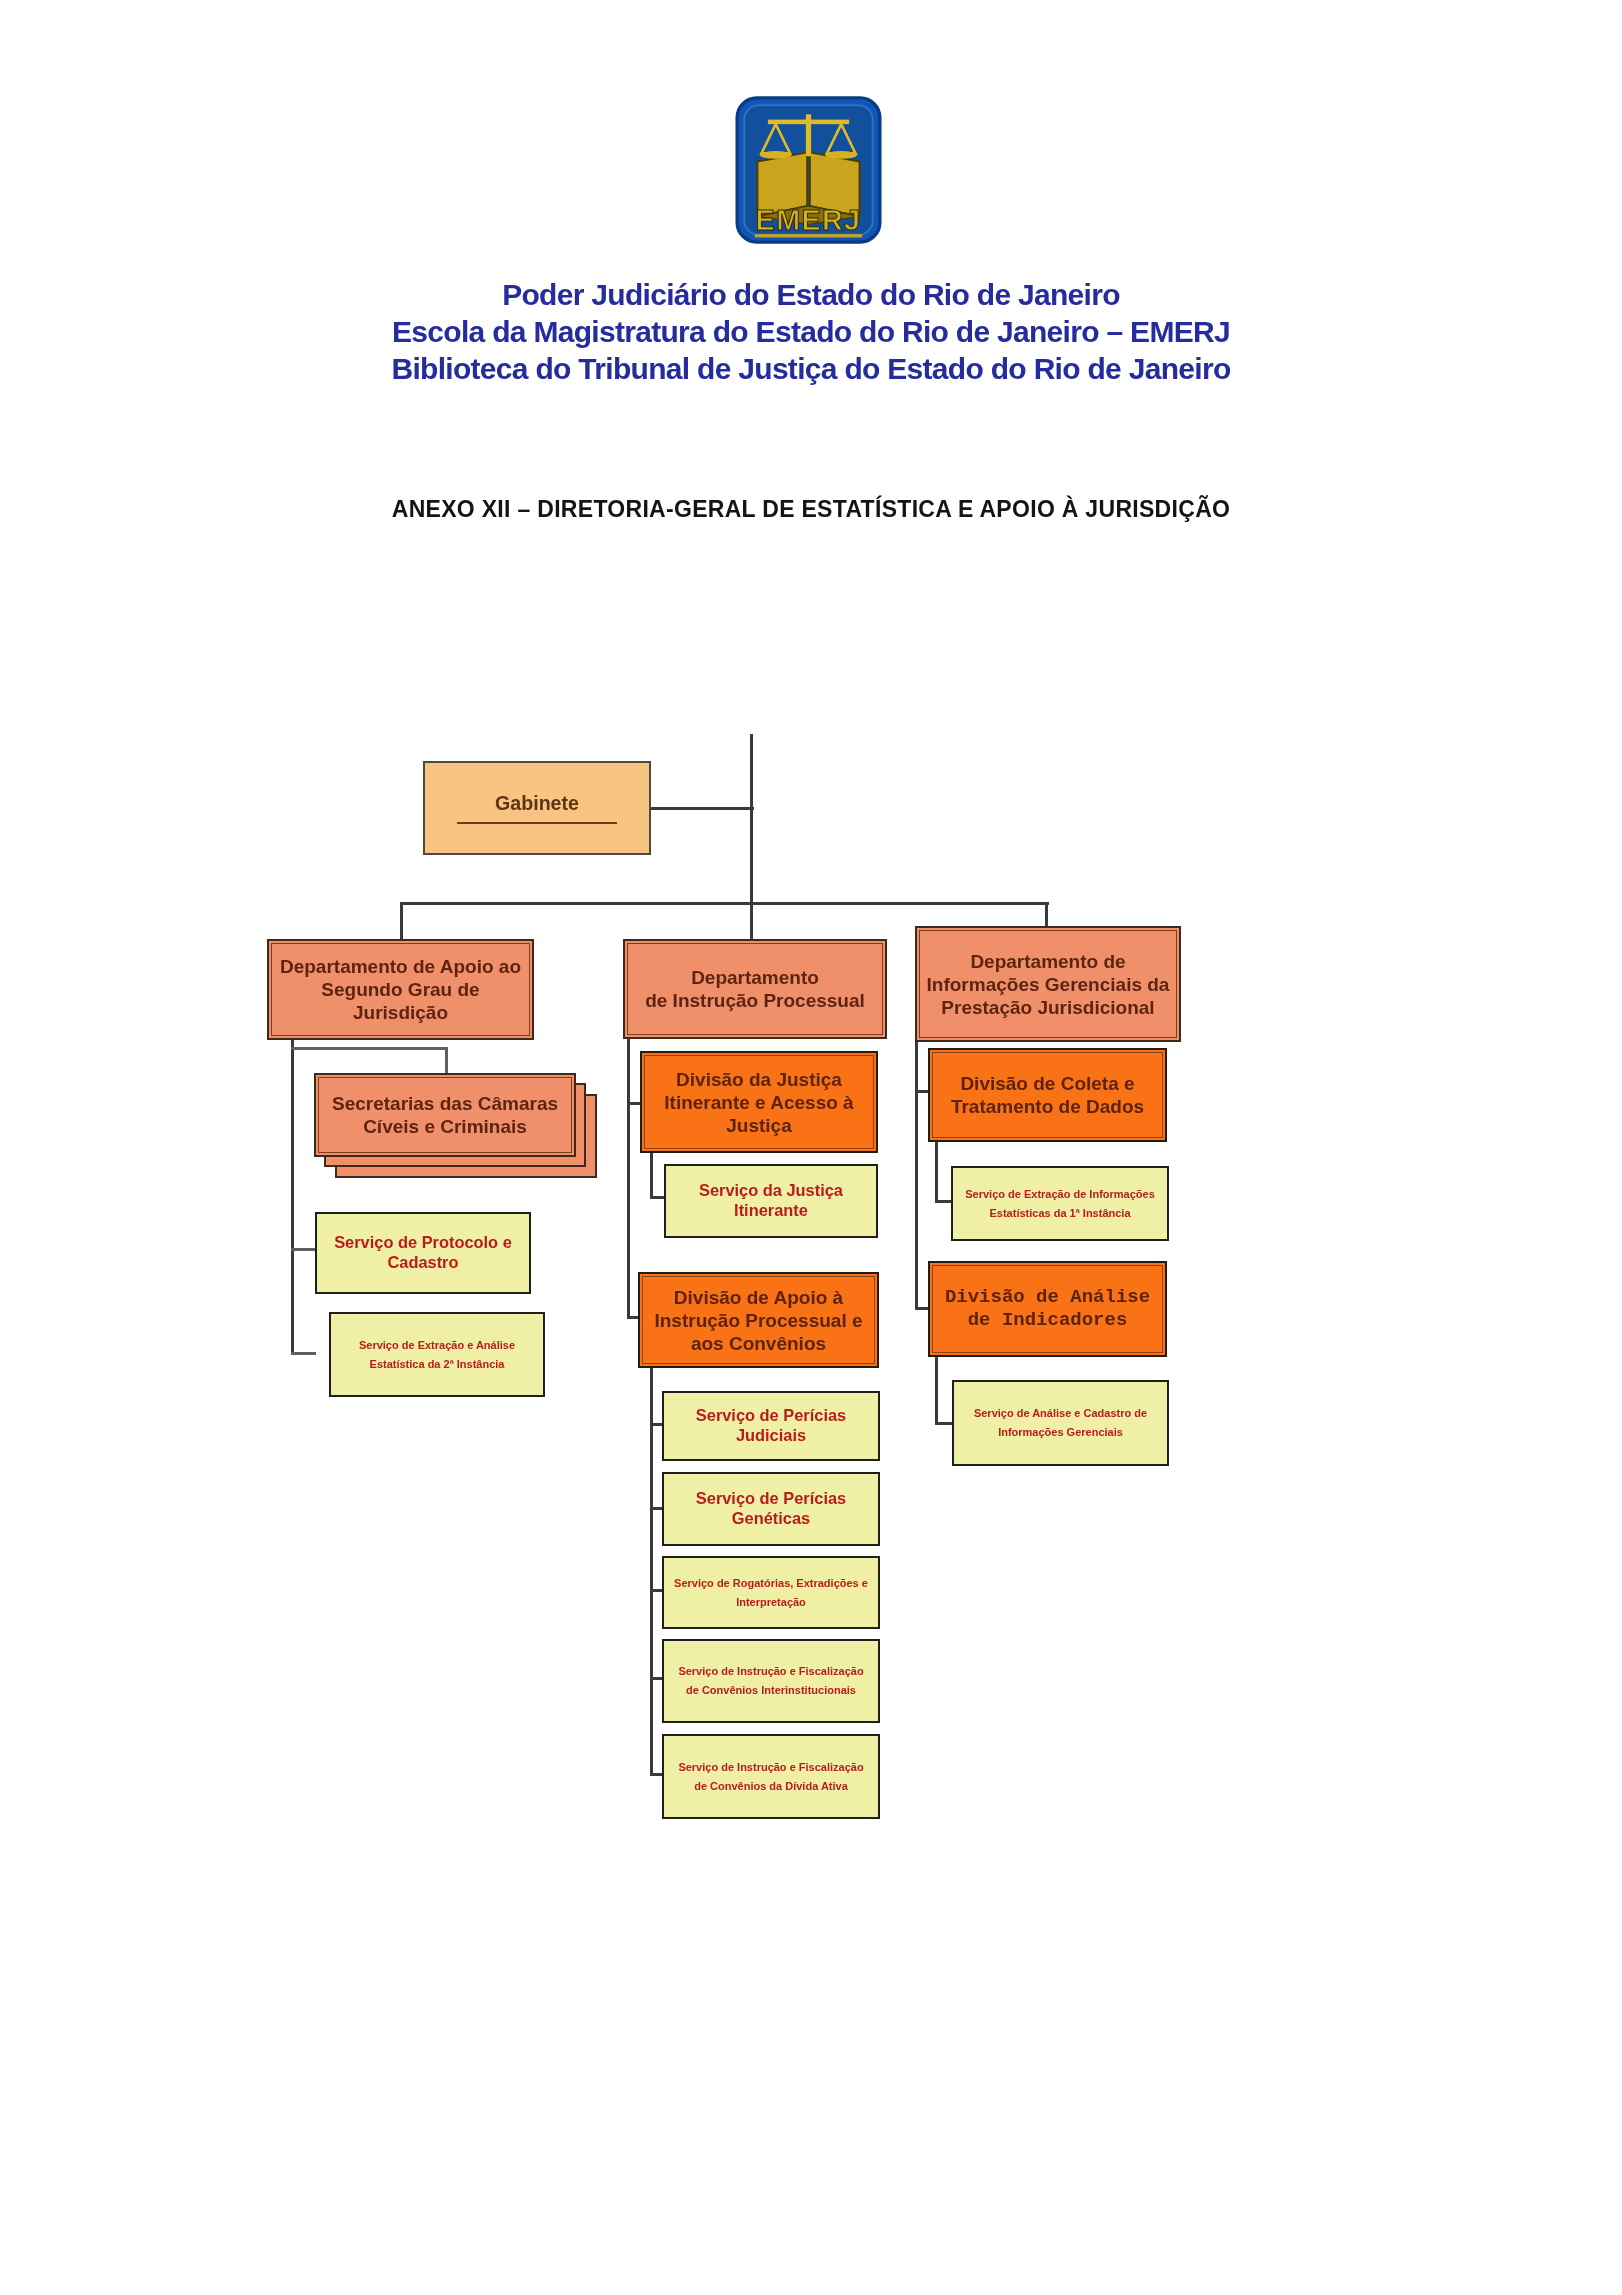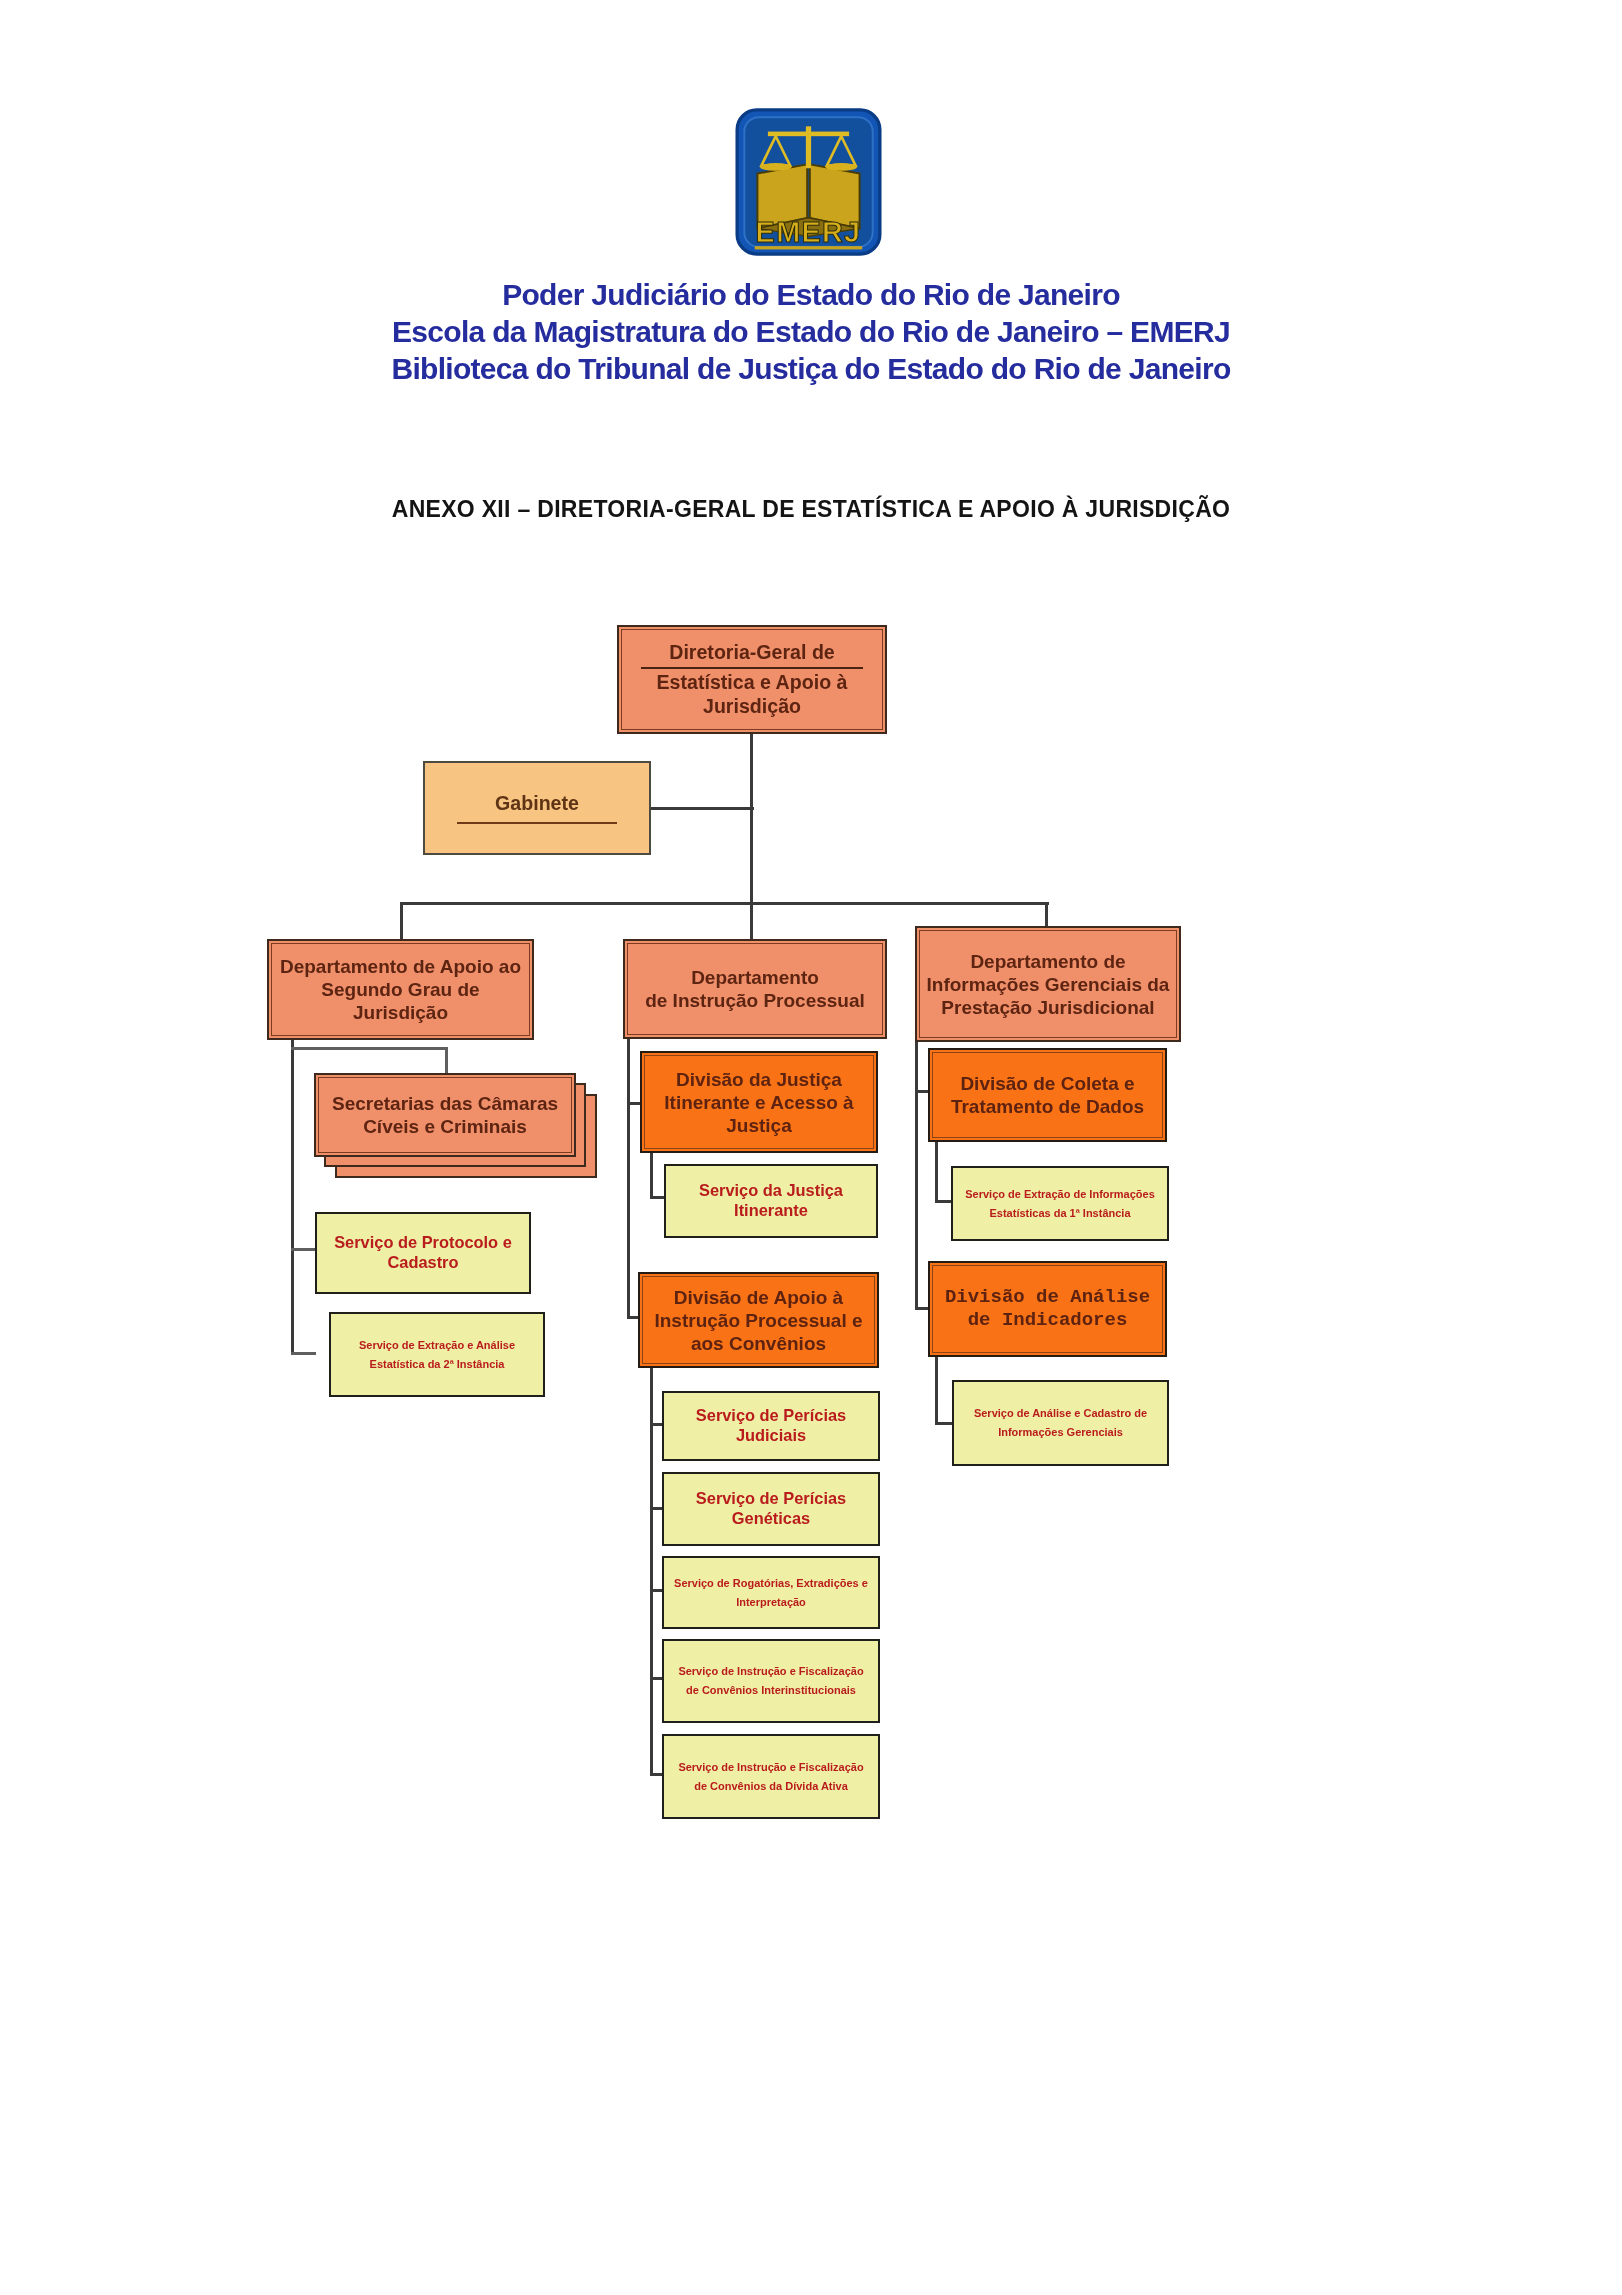--- a/index.html
+++ b/index.html
@@ -1,18 +1,18 @@
 <!DOCTYPE html>
 <html style="font-size:10.5px"><head>
 <meta charset="utf-8">
 <style>
   html,body{margin:0;padding:0;background:#ffffff;}
   .page{position:relative;width:1622px;height:2295px;background:#ffffff;overflow:hidden;
         font-family:"Liberation Sans",sans-serif;}
-  .abs{position:absolute;box-sizing:border-box;margin-top:12px;}
+  .abs{position:absolute;box-sizing:border-box;}
   
   .ln{position:absolute;background:#3a3a3a;z-index:0;}
   .ln.gray{background:#5f5f5f;}
   
   .box{position:absolute;box-sizing:border-box;display:flex;flex-direction:column;
        align-items:center;justify-content:center;text-align:center;font-weight:bold;
        z-index:2;padding:2.6px 6.5px;}
   .double::after{content:"";position:absolute;inset:2px;border:1.3px solid #7c3c1d;pointer-events:none;}
   .salmon{background:#F0906A;border:2.6px solid #3E2A1C;color:#5E2412;}
   .orange{background:#f97316;border:2.6px solid #241C12;color:#5E2210;}
@@ -92,25 +92,20 @@
   <div class="ln" style="left:650px;top:1773px;width:13px;height:2.6px;"></div>
 
   <div class="ln" style="left:915px;top:1042px;width:2.6px;height:268px;"></div>
   <div class="ln" style="left:915px;top:1090px;width:15px;height:2.6px;"></div>
   <div class="ln" style="left:935px;top:1142px;width:2.6px;height:60px;"></div>
   <div class="ln" style="left:935px;top:1200px;width:17px;height:2.6px;"></div>
   <div class="ln" style="left:915px;top:1307px;width:15px;height:2.6px;"></div>
   <div class="ln" style="left:935px;top:1357px;width:2.6px;height:67px;"></div>
   <div class="ln" style="left:935px;top:1422px;width:18.3px;height:2.6px;"></div>
 
-  <div class="box salmon double f30" style="left:617px;top:625px;width:270px;height:109px;">
-    <span>Diretoria-Geral de</span>
-    <div class="rootrule"></div>
-    <span>Estatística e Apoio à Jurisdição</span>
-  </div>
 
   <div class="box gab f30" style="left:423px;top:761px;width:228px;height:94px;">
     <span>Gabinete</span>
     <div class="underbar"></div>
   </div>
 
   <div class="box salmon double f29" style="left:267px;top:939px;width:267px;height:101px;">
     <span>Departamento de Apoio ao Segundo Grau de Jurisdição</span>
   </div>
 

